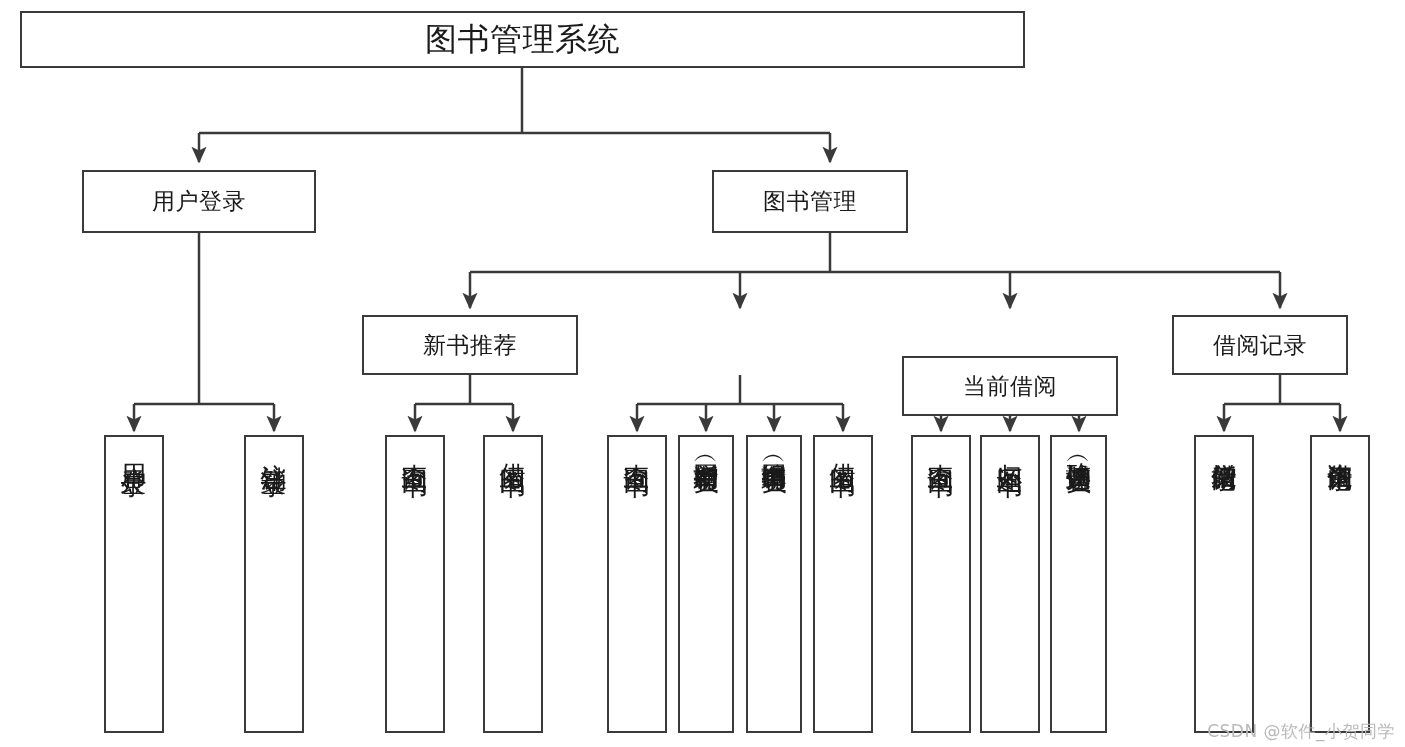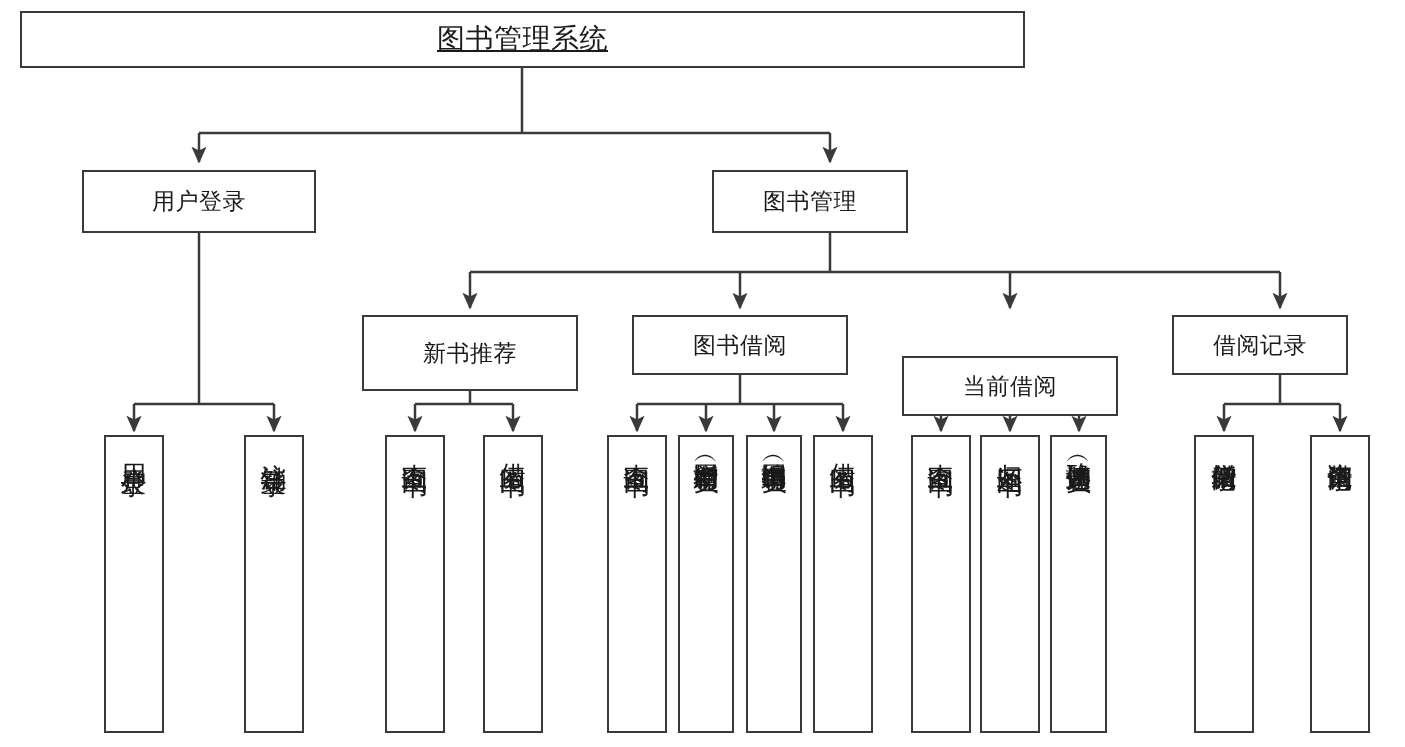--- a/index.html
+++ b/index.html
@@ -26,21 +26,21 @@
   }
   .node .lbl{
     display:block;
     text-align:center;
     line-height:1.22;
     letter-spacing:0.5px;
     white-space:nowrap;
   }
   
   .node.h .lbl{font-size:23px;}
-  .node.root .lbl{font-size:28px;text-decoration:underline;}
+  .node.root .lbl{font-size:32px;}
   
   .node.v{
     align-items:flex-start;
     justify-content:center;
     padding-top:6px;
   }
   .node.v .lbl{
     writing-mode:vertical-rl;
     text-orientation:upright;
     font-size:26px;
@@ -128,25 +128,22 @@
     <span class="lbl">图书管理系统</span>
   </div>
 
   <div class="node h" style="left:82px;top:170px;width:234px;height:63px;">
     <span class="lbl">用户登录</span>
   </div>
   <div class="node h" style="left:712px;top:170px;width:196px;height:63px;">
     <span class="lbl">图书管理</span>
   </div>
 
-  <div class="node h" style="left:362px;top:315px;width:216px;height:76px;">
+  <div class="node h" style="left:362px;top:315px;width:216px;height:60px;">
     <span class="lbl">新书推荐</span>
-  </div>
-  <div class="node h" style="left:632px;top:315px;width:216px;height:60px;">
-    <span class="lbl">图书借阅</span>
   </div>
   <div class="node h" style="left:902px;top:315px;width:216px;height:60px;margin-top:41px;">
     <span class="lbl">当前借阅</span>
   </div>
   <div class="node h" style="left:1172px;top:315px;width:176px;height:60px;">
     <span class="lbl">借阅记录</span>
   </div>
 
   <div class="node v" style="left:104px;top:435px;width:60px;height:298px;">
     <span class="lbl">用户登录</span>
@@ -185,13 +182,14 @@
     <span class="lbl">确认归还（管理员）</span>
   </div>
 
   <div class="node v tight" style="left:1194px;top:435px;width:60px;height:298px;">
     <span class="lbl">新增借阅记录</span>
   </div>
   <div class="node v tight" style="left:1310px;top:435px;width:60px;height:298px;">
     <span class="lbl">查询借阅记录</span>
   </div>
 
+  <div id="watermark">CSDN @软件_小贺同学</div>
 </div>
 
 </body></html>

